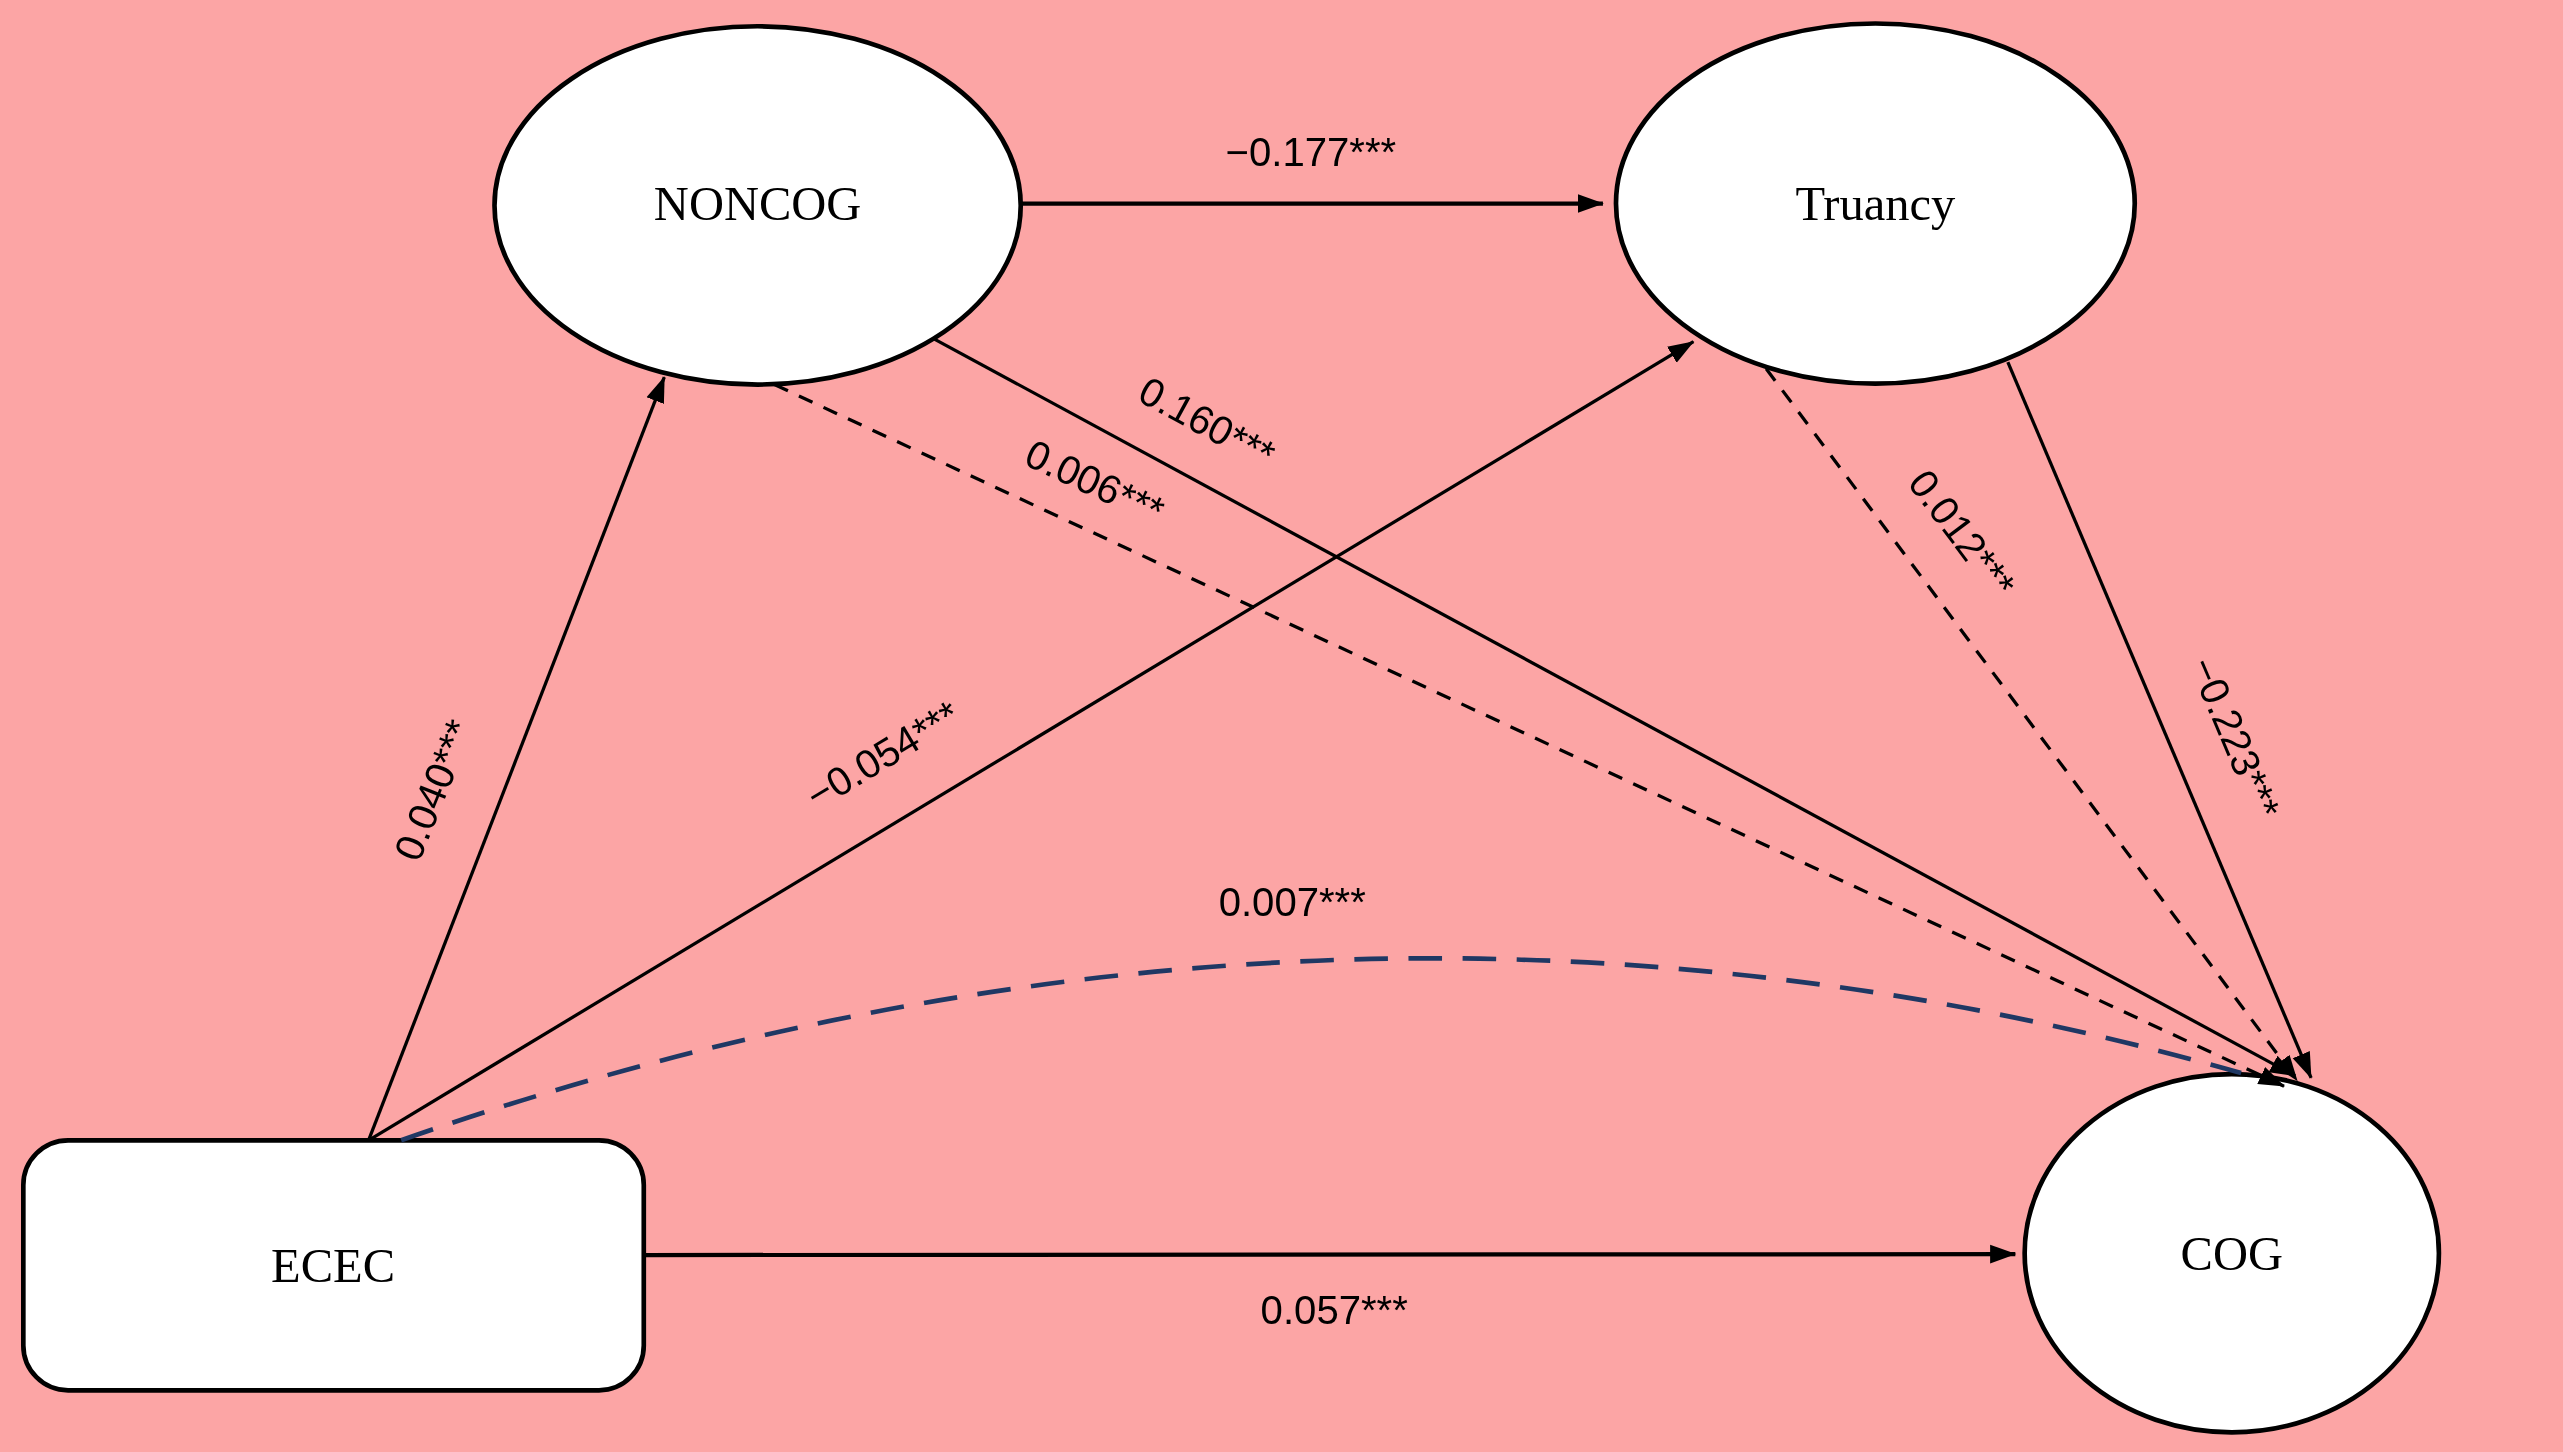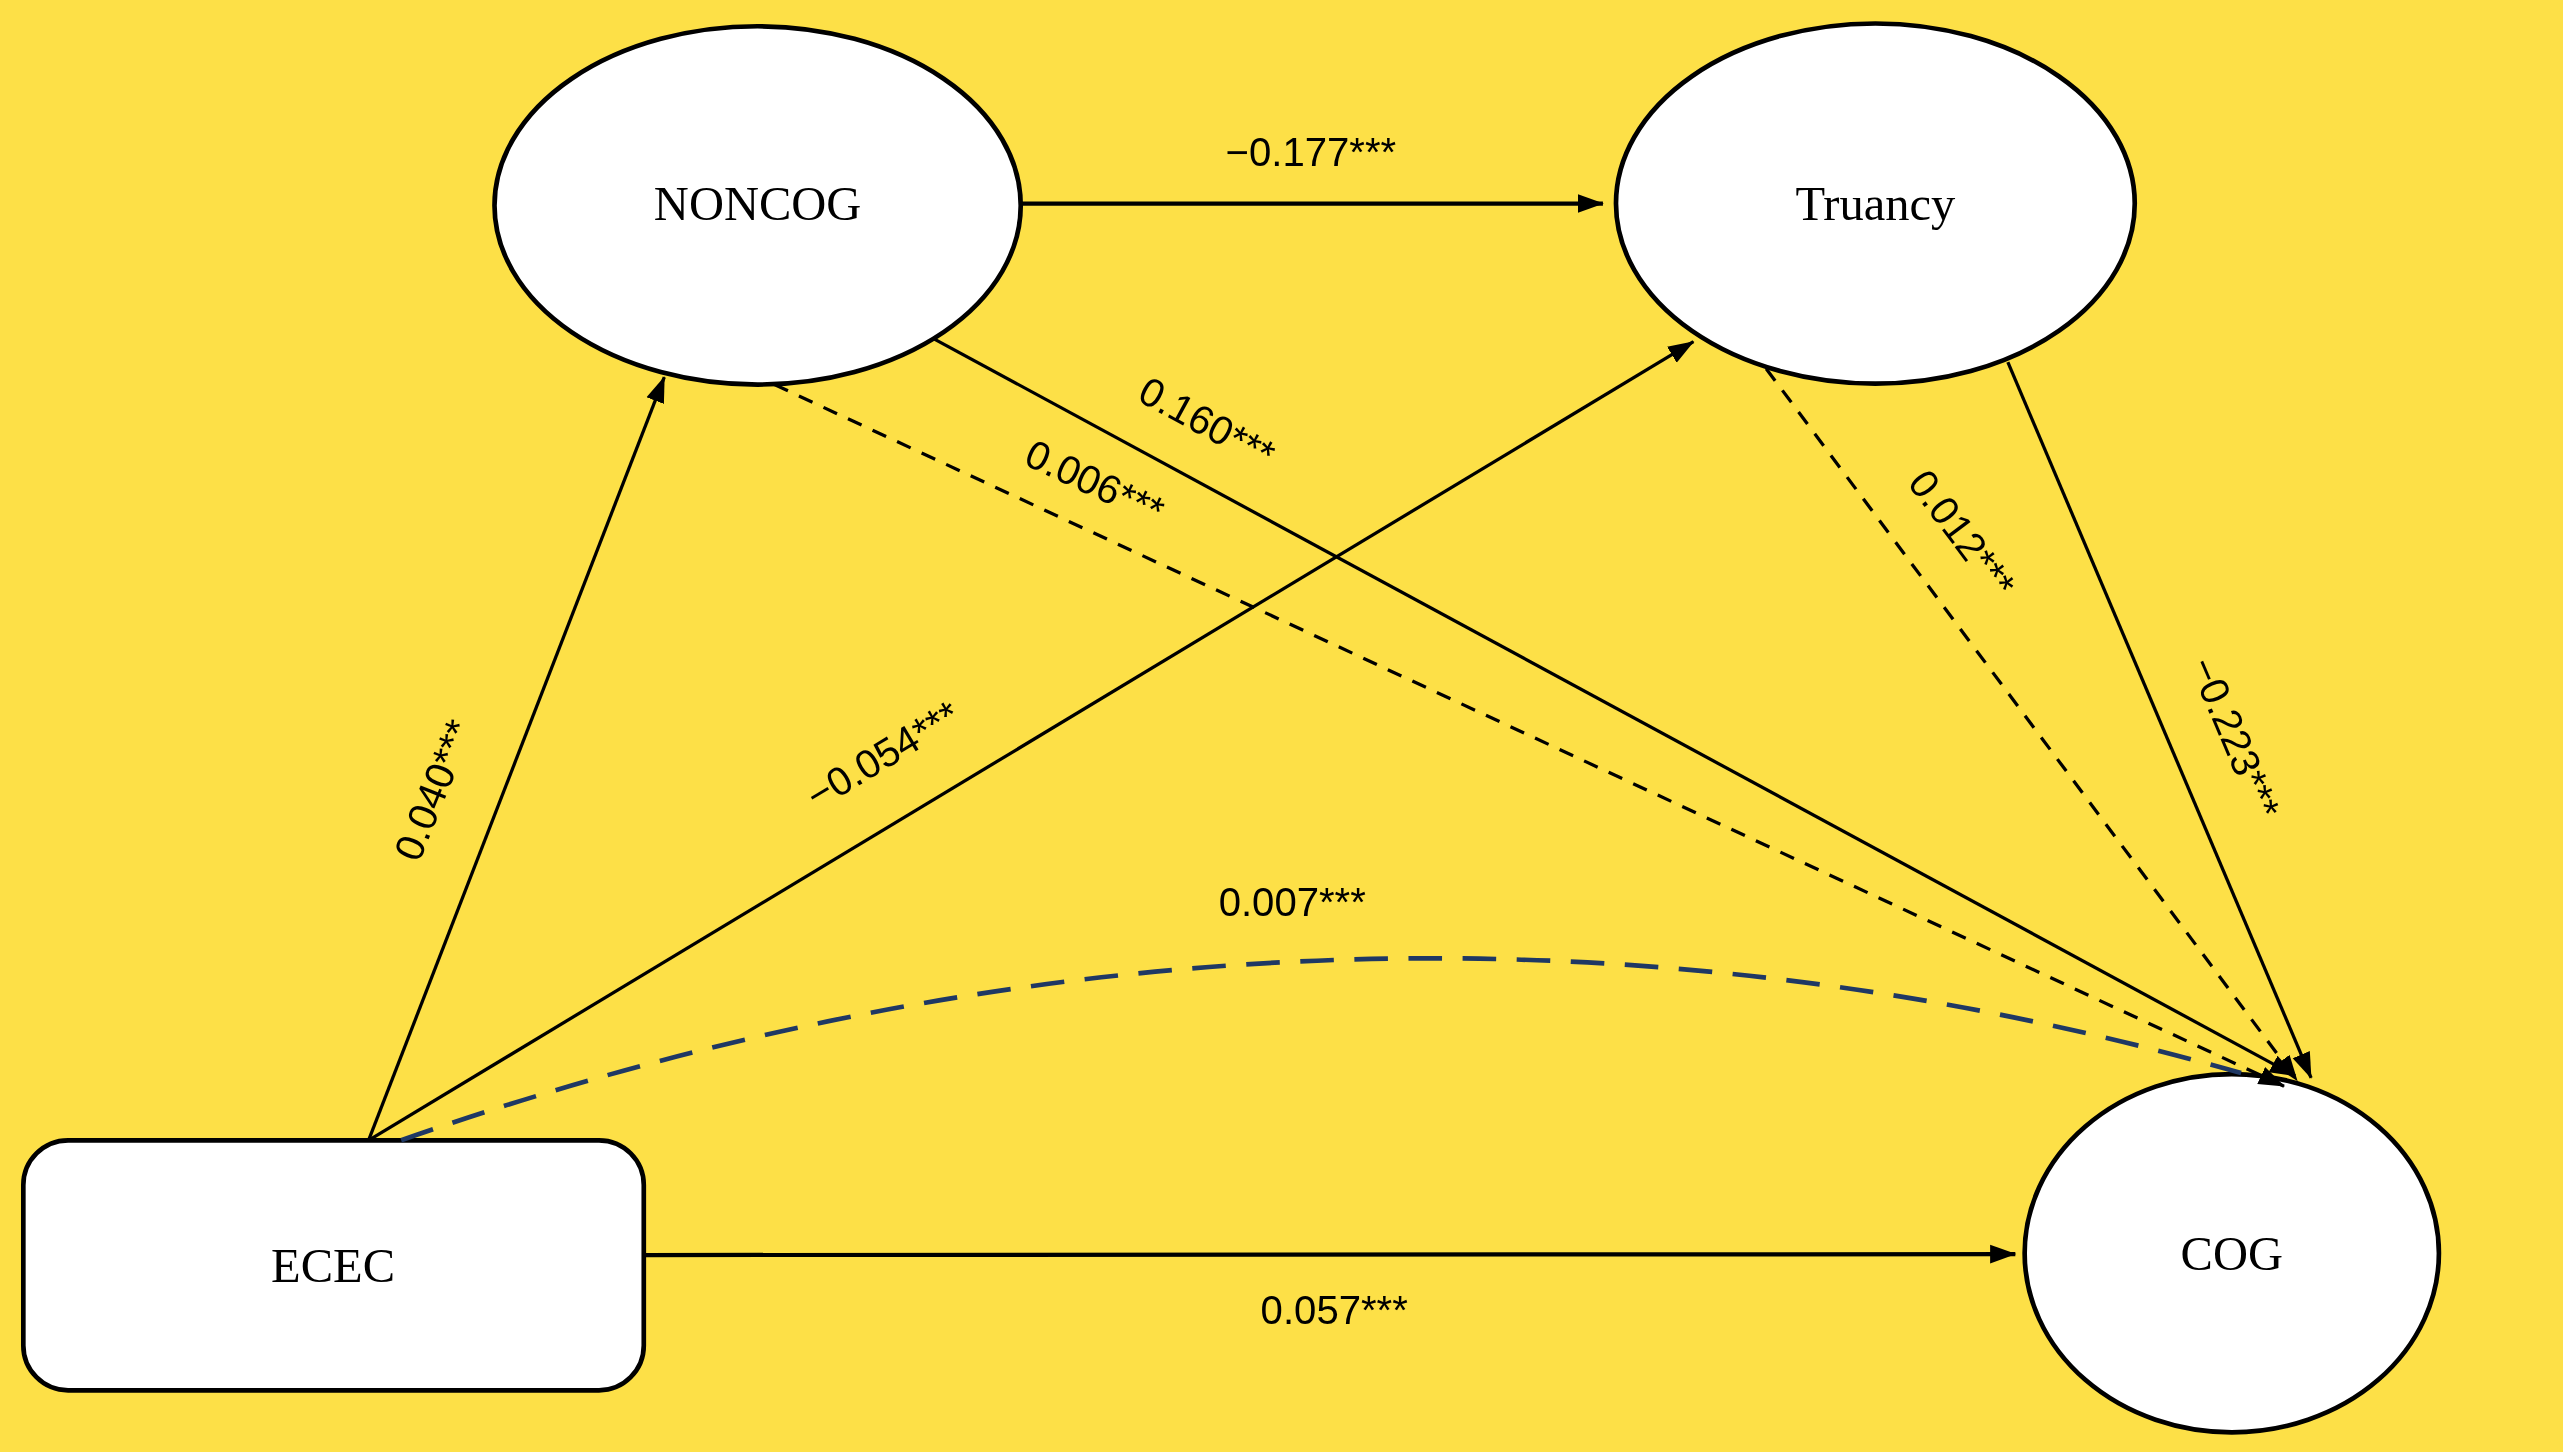--- a/index.html
+++ b/index.html
@@ -4,21 +4,21 @@
 <style>
   html, body {
     margin: 0;
     padding: 0;
     background: #ffffff;
   }
   .canvas {
     position: relative;
     width: 2563px;
     height: 1453px;
-    background: #fde047;
+    background: #fca5a5;
   }
   svg { display: block; }
   .node-shape {
     fill: #ffffff;
     stroke: #000000;
     stroke-width: 5;
   }
   .edge {
     stroke: #000000;
     stroke-width: 3.5;

